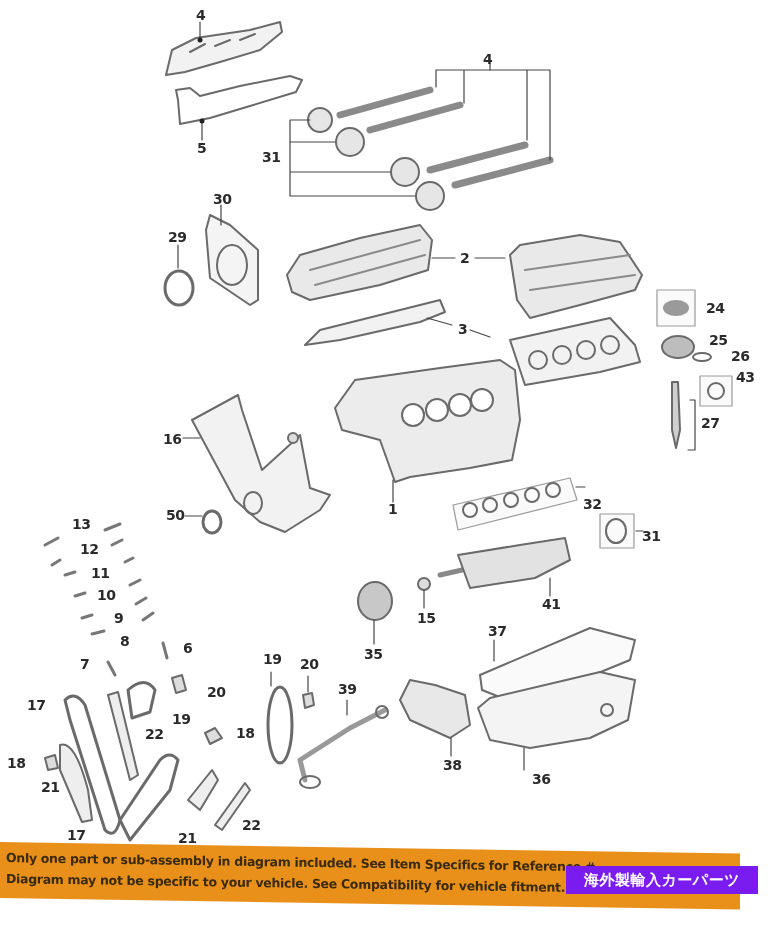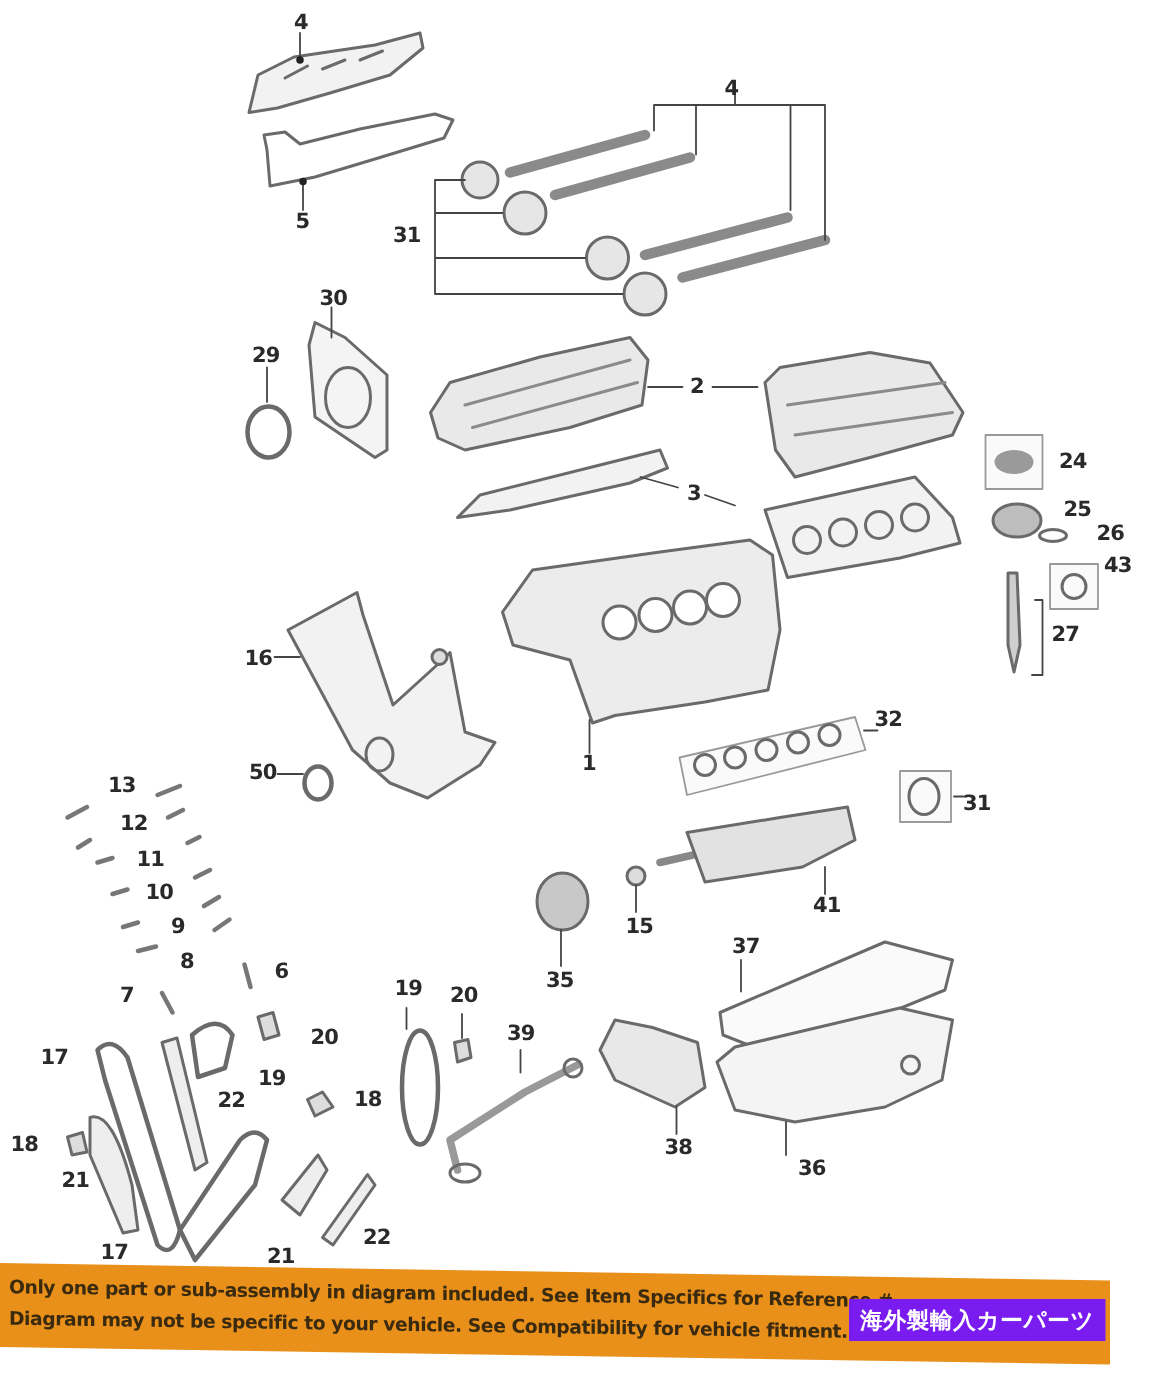--- a/index.html
+++ b/index.html
@@ -6,21 +6,21 @@
   body { width: 768px; height: 925px; position: relative; overflow: hidden;
          font-family: "Liberation Sans", sans-serif; }
   #diagram { position: absolute; left: 0; top: 0; width: 768px; height: 925px; }
   .callout { position: absolute; font-family: "DejaVu Sans", sans-serif; font-weight: bold;
              font-size: 14px; color: #2a2a2a; letter-spacing: -0.5px; line-height: 1; }
   .banner { position: absolute; left: 0; top: 842px; width: 740px; height: 56px;
             background: #e8901a; transform: skewY(0.9deg); transform-origin: left top; }
   .banner-line { position: absolute; left: 6px; font-family: "DejaVu Sans", sans-serif;
                  font-weight: bold; font-size: 12.5px; color: #3a2a10; white-space: nowrap;
                  letter-spacing: -0.3px; }
-  .badge { position: absolute; left: 566px; top: 866px; width: 171px; height: 28px;
+  .badge { position: absolute; left: 566px; top: 866px; width: 192px; height: 28px;
            background: #7a1cf0; color: #ffffff; font-family: "DejaVu Sans", sans-serif;
            font-weight: bold; font-size: 15px; line-height: 28px; text-align: center;
            letter-spacing: 0.5px; }
 </style>
 </head>
 <body>
 
 <svg id="diagram" viewBox="0 0 768 925" xmlns="http://www.w3.org/2000/svg" fill="none" stroke="#6a6a6a" stroke-width="2" stroke-linejoin="round" stroke-linecap="round">
 
   <g>
@@ -256,21 +256,21 @@
   <span class="callout" style="left:242px;top:818px">22</span>
   <span class="callout" style="left:262px;top:150px">31</span>
   <span class="callout" style="left:706px;top:301px">24</span>
   <span class="callout" style="left:709px;top:333px">25</span>
   <span class="callout" style="left:731px;top:349px">26</span>
   <span class="callout" style="left:701px;top:416px">27</span>
   <span class="callout" style="left:736px;top:370px">43</span>
   <span class="callout" style="left:168px;top:230px">29</span>
   <span class="callout" style="left:213px;top:192px">30</span>
   <span class="callout" style="left:642px;top:529px">31</span>
-  <span class="callout" style="left:583px;top:473px">32</span>
+  <span class="callout" style="left:583px;top:497px">32</span>
   <span class="callout" style="left:542px;top:597px">41</span>
   <span class="callout" style="left:166px;top:508px">50</span>
   <span class="callout" style="left:364px;top:647px">35</span>
   <span class="callout" style="left:532px;top:772px">36</span>
   <span class="callout" style="left:488px;top:624px">37</span>
   <span class="callout" style="left:443px;top:758px">38</span>
   <span class="callout" style="left:338px;top:682px">39</span>
 </div>
 
 <div class="banner">

